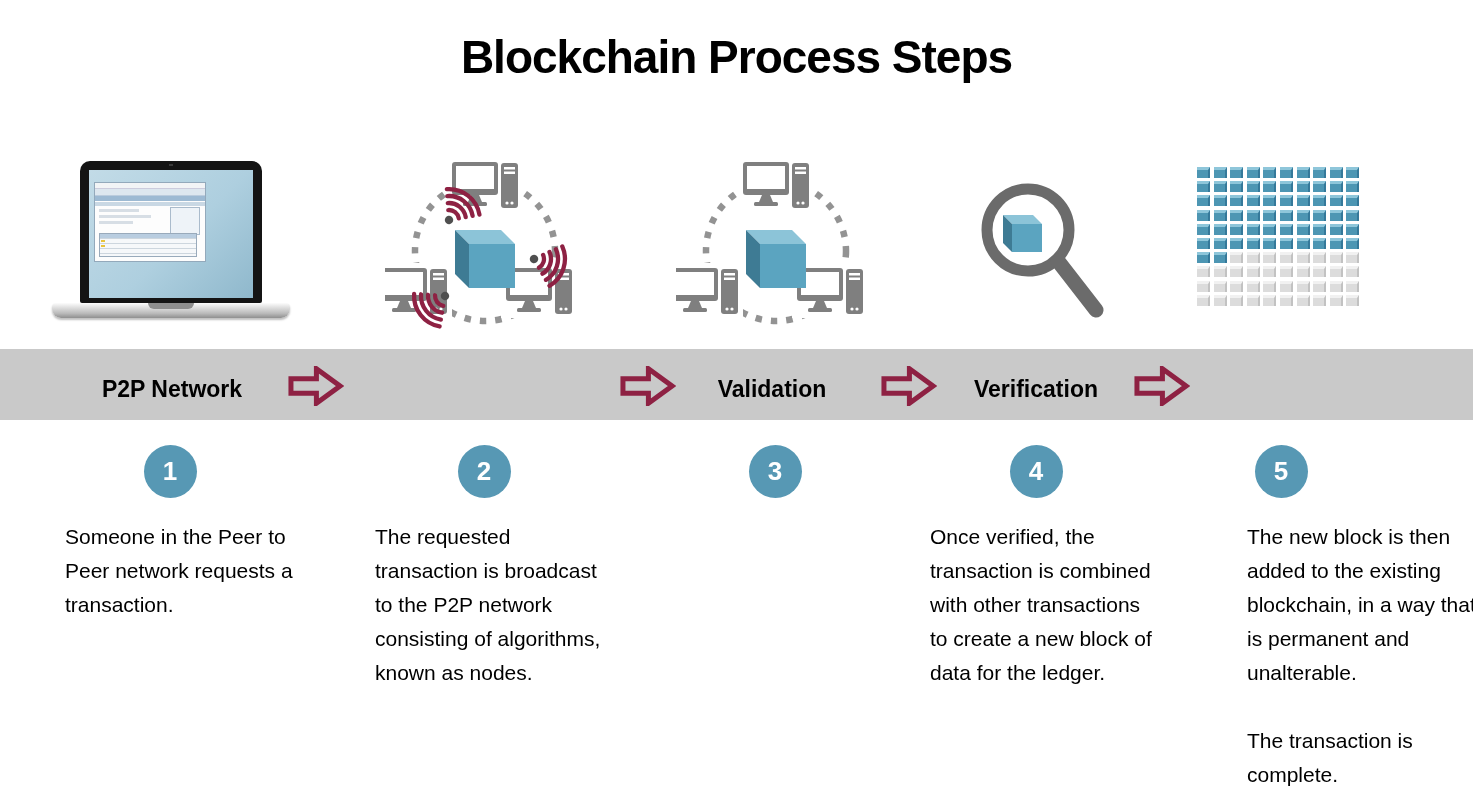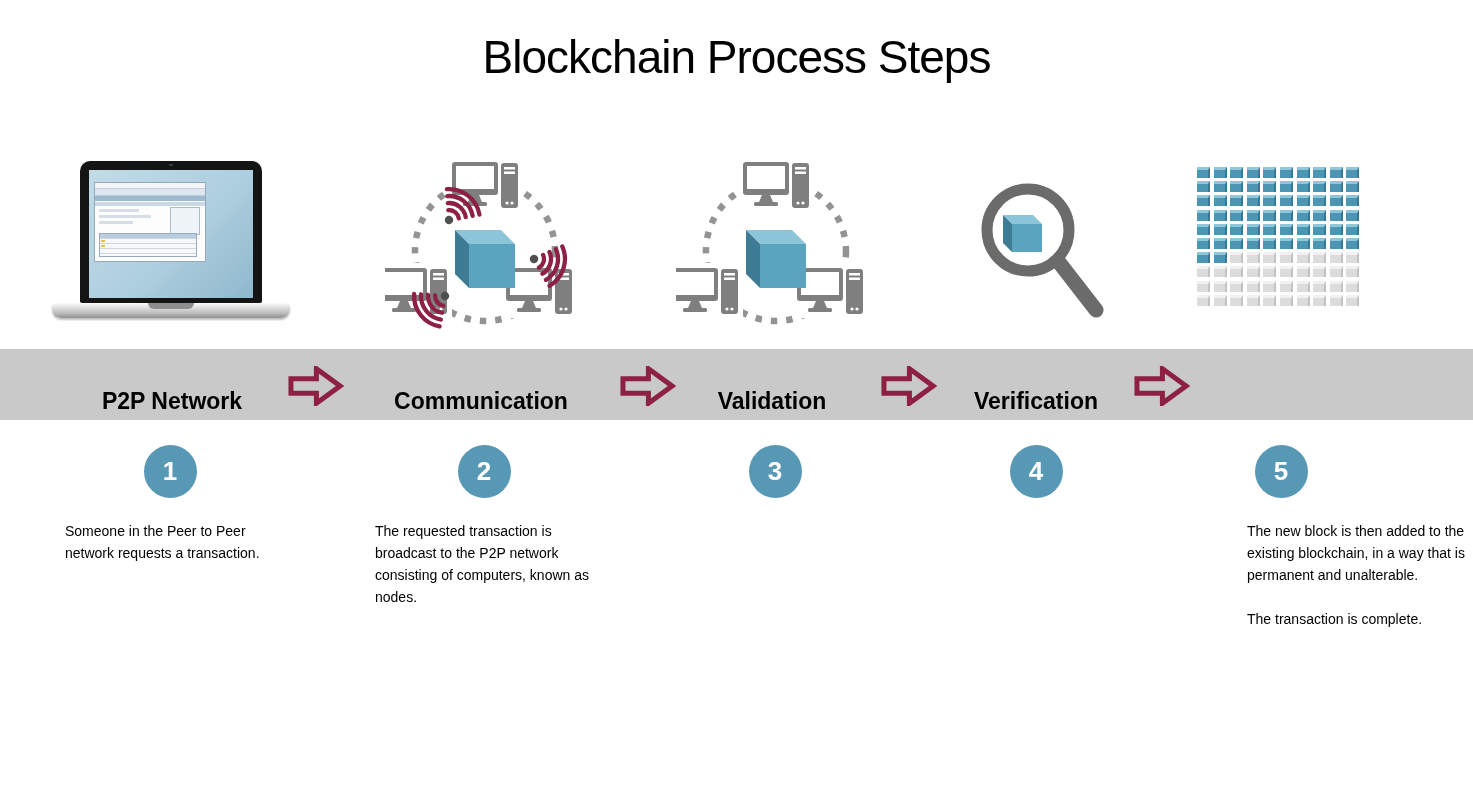--- a/index.html
+++ b/index.html
@@ -7,35 +7,35 @@
     --cube-front:#5ba4c0; --cube-top:#8cc4d8; --cube-side:#3e7b94;
     --computer-gray:#7f7f7f;
     --grid-blue-front:#4d96b3; --grid-blue-top:#8ec6da; --grid-blue-side:#35799a;
     --grid-gray-front:#dcdcdc; --grid-gray-top:#f1f1f1; --grid-gray-side:#c2c2c2;
   }
   html,body{margin:0;padding:0;background:#fff;}
   body{font-family:"Liberation Sans","DejaVu Sans",sans-serif;color:#000;}
   .page{position:relative;width:1473px;height:802px;background:#fff;overflow:hidden;}
 
   .title{position:absolute;left:0;right:0;top:30px;text-align:center;
-         font-size:46px;font-weight:normal;letter-spacing:-1px;}
+         font-size:46px;font-weight:bold;letter-spacing:-1px;}
 
   
   .band{position:absolute;left:0;top:349px;width:1473px;height:71px;background:var(--band-bg);}
   .band-label{position:absolute;top:349px;height:81px;display:flex;align-items:center;
-              transform:translateX(-50%);font-size:23px;font-weight:bold;white-space:nowrap;margin-top:12px;}
+              transform:translateX(-50%);font-size:23px;font-weight:bold;white-space:nowrap;}
   .band-arrow{position:absolute;top:366px;width:57px;height:40px;}
 
   
   .step-circle{position:absolute;top:445px;width:53px;height:53px;border-radius:50%;
                background:var(--step-circle);color:#fff;font-size:26px;font-weight:bold;
                display:flex;align-items:center;justify-content:center;}
 
   
-  .desc{position:absolute;top:520px;font-size:14px;line-height:22px;white-space:pre-line;}
+  .desc{position:absolute;top:520px;font-size:21px;line-height:34px;white-space:pre-line;}
 
   
   .laptop{position:absolute;left:52px;top:161px;width:238px;height:166px;}
   .laptop .lid{position:absolute;left:28px;top:0;width:182px;height:142px;background:#141414;
                border-radius:10px 10px 2px 2px;}
   .laptop .cam{position:absolute;left:50%;top:3px;transform:translateX(-50%);width:4px;height:2px;background:#3a3a3a;}
   .laptop .screen{position:absolute;left:9px;top:9px;right:9px;bottom:5px;
                   background:linear-gradient(135deg,#c2dbe7 0%,#aecfdf 55%,#8fb8cc 100%);overflow:hidden;}
   .laptop .win{position:absolute;left:6px;top:13px;width:110px;height:78px;background:#fdfdfd;
                box-shadow:0 0 0 1px #93a9bb;}
@@ -269,21 +269,20 @@
       <div class="mini-cube mini-gray"></div>
       <div class="mini-cube mini-gray"></div>
       <div class="mini-cube mini-gray"></div>
       <div class="mini-cube mini-gray"></div>
       <div class="mini-cube mini-gray"></div>
     </div>
 
   <div class="band"></div>
 
   <div class="band-label" style="left:172px">P2P Network</div>
-  <div class="band-label" style="left:481px">Communication</div>
   <div class="band-label" style="left:1036px">Verification</div>
   <div class="band-label" style="left:772px">Validation</div>
 
   <svg class="band-arrow" style="left:287px" viewBox="0 0 60 44">
     <polygon points="3,14 31,14 31,3 57,22 31,41 31,30 3,30" fill="none" stroke="var(--arrow,#8e2143)" stroke-width="5.5"></polygon>
   </svg>
   <svg class="band-arrow" style="left:619px" viewBox="0 0 60 44">
     <polygon points="3,14 31,14 31,3 57,22 31,41 31,30 3,30" fill="none" stroke="var(--arrow,#8e2143)" stroke-width="5.5"></polygon>
   </svg>
   <svg class="band-arrow" style="left:880px" viewBox="0 0 60 44">
@@ -293,18 +292,19 @@
     <polygon points="3,14 31,14 31,3 57,22 31,41 31,30 3,30" fill="none" stroke="var(--arrow,#8e2143)" stroke-width="5.5"></polygon>
   </svg>
 
   <div class="step-circle" style="left:143.5px">1</div>
   <div class="step-circle" style="left:457.5px">2</div>
   <div class="step-circle" style="left:748.5px">3</div>
   <div class="step-circle" style="left:1009.5px">4</div>
   <div class="step-circle" style="left:1254.5px">5</div>
 
   <div class="desc" style="left:65px;width:228px">Someone in the Peer to Peer network requests a transaction.</div>
-  <div class="desc" style="left:375px;width:230px">The requested transaction is broadcast to the P2P network consisting of computers, known as nodes.</div>
+  <div class="desc" style="left:375px;width:230px">The requested transaction is broadcast to the P2P network consisting of algorithms, known as nodes.</div>
+  <div class="desc" style="left:930px;width:228px">Once verified, the transaction is combined with other transactions to create a new block of data for the ledger.</div>
   <div class="desc" style="left:1247px;width:237px">The new block is then added to the existing blockchain, in a way that is permanent and unalterable.
 
 The transaction is complete.</div>
 
 </div>
 
 </body></html>

